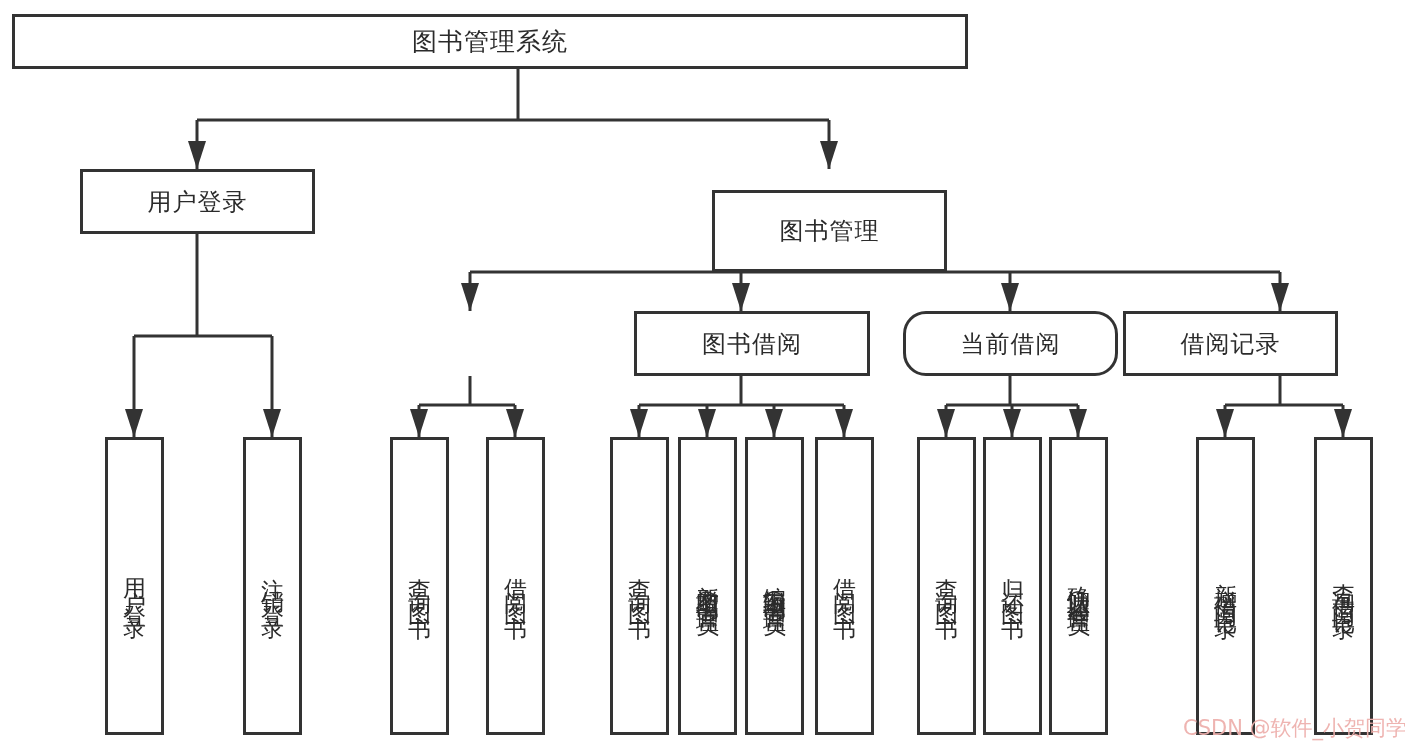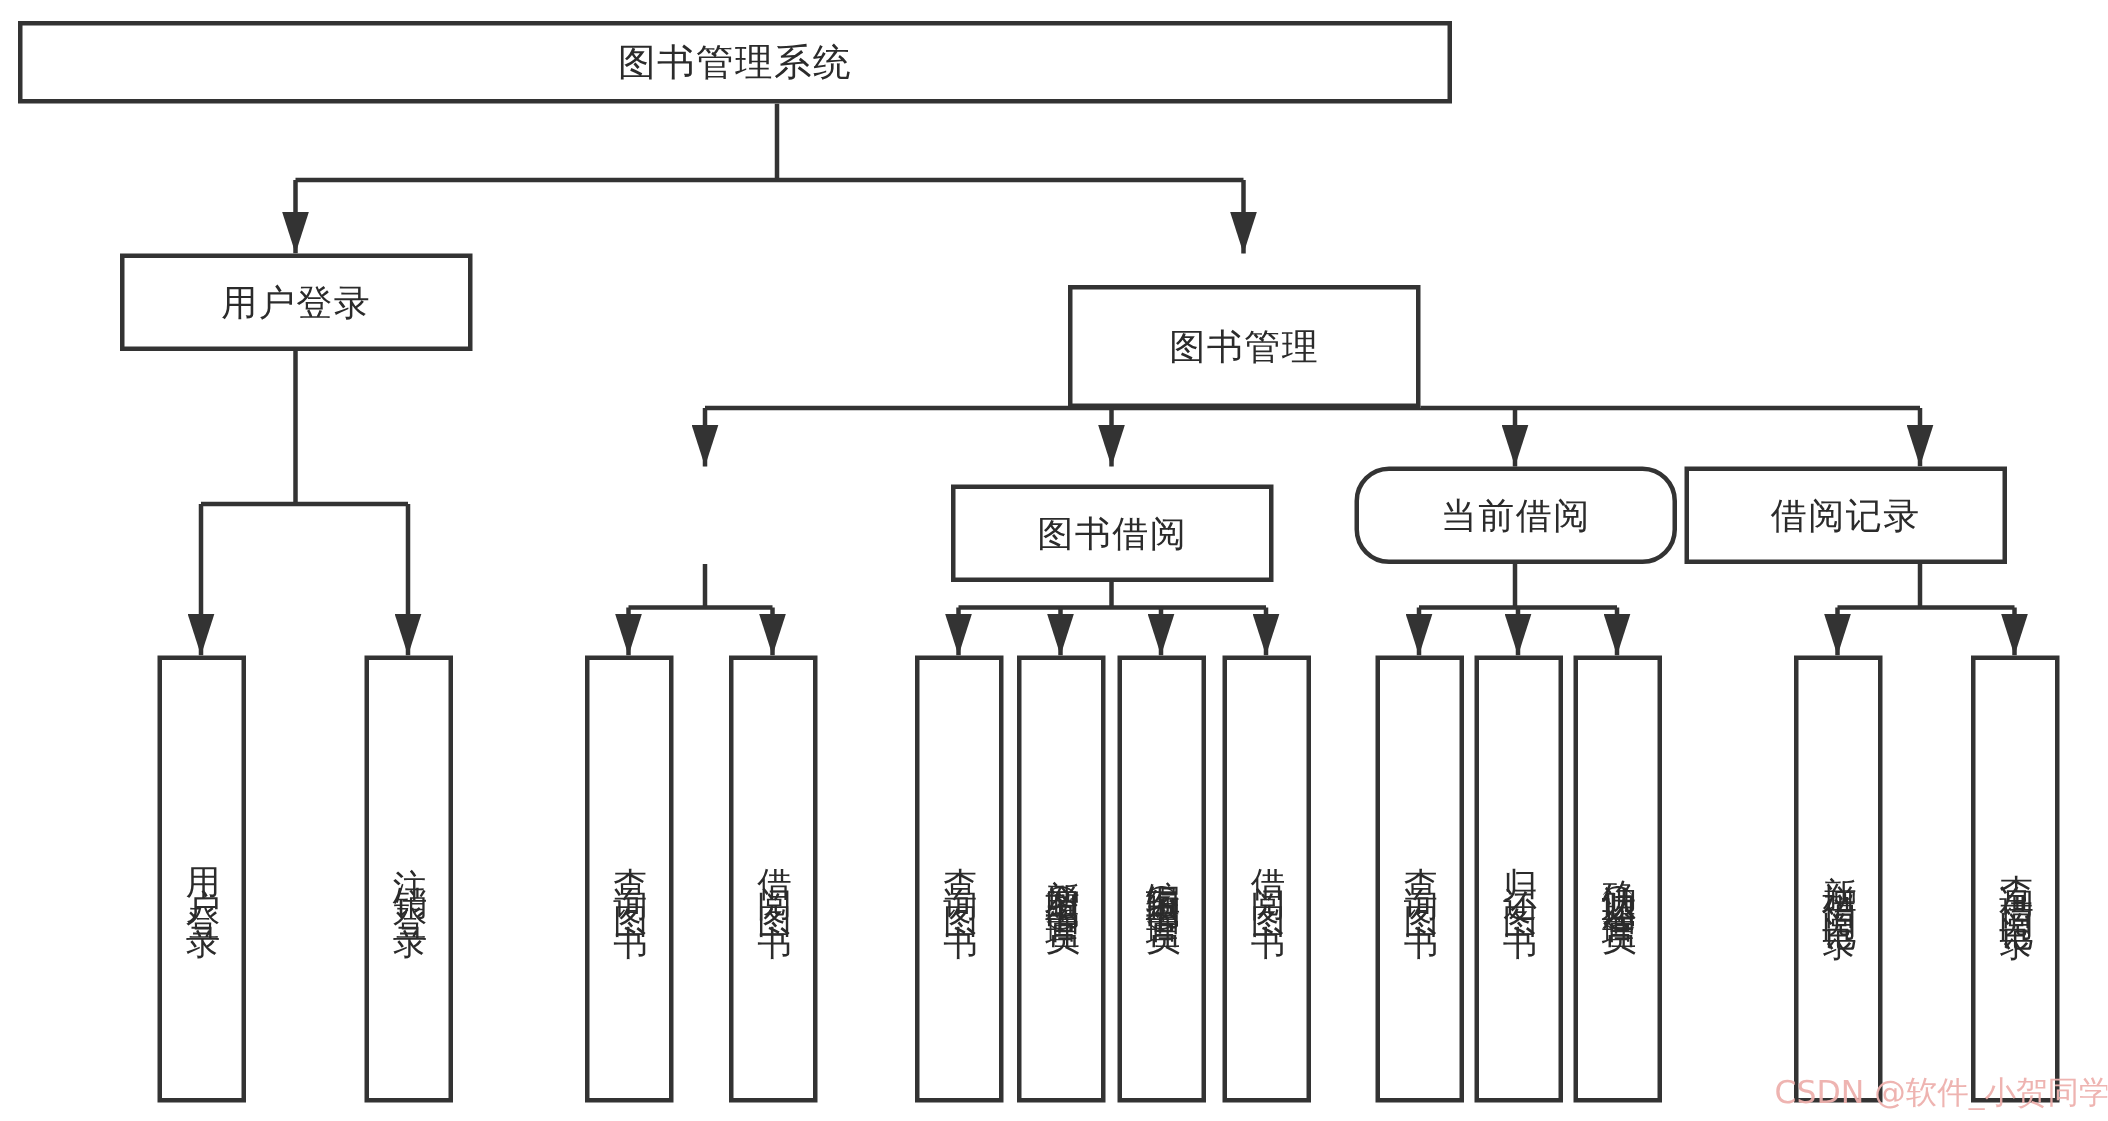--- a/index.html
+++ b/index.html
@@ -139,21 +139,21 @@
     <span>图书管理系统</span>
   </div>
 
   <div class="box hbox" style="left:80px; top:169px; width:235px; height:65px;">
     <span>用户登录</span>
   </div>
   <div class="box hbox" style="left:712px; top:169px; width:235px; height:82px;margin-top:21px;">
     <span>图书管理</span>
   </div>
 
-  <div class="box hbox" style="left:634px; top:311px; width:215px; height:65px;margin-top:12px;">
+  <div class="box hbox" style="left:634px; top:311px; width:236px; height:65px;">
     <span>图书借阅</span>
   </div>
   <div class="box hbox" style="left:903px; top:311px; width:215px; height:65px;border-radius:23px;">
     <span>当前借阅</span>
   </div>
   <div class="box hbox" style="left:1123px; top:311px; width:215px; height:65px;">
     <span>借阅记录</span>
   </div>
 
   <div class="box vbox" style="left:105px;">

